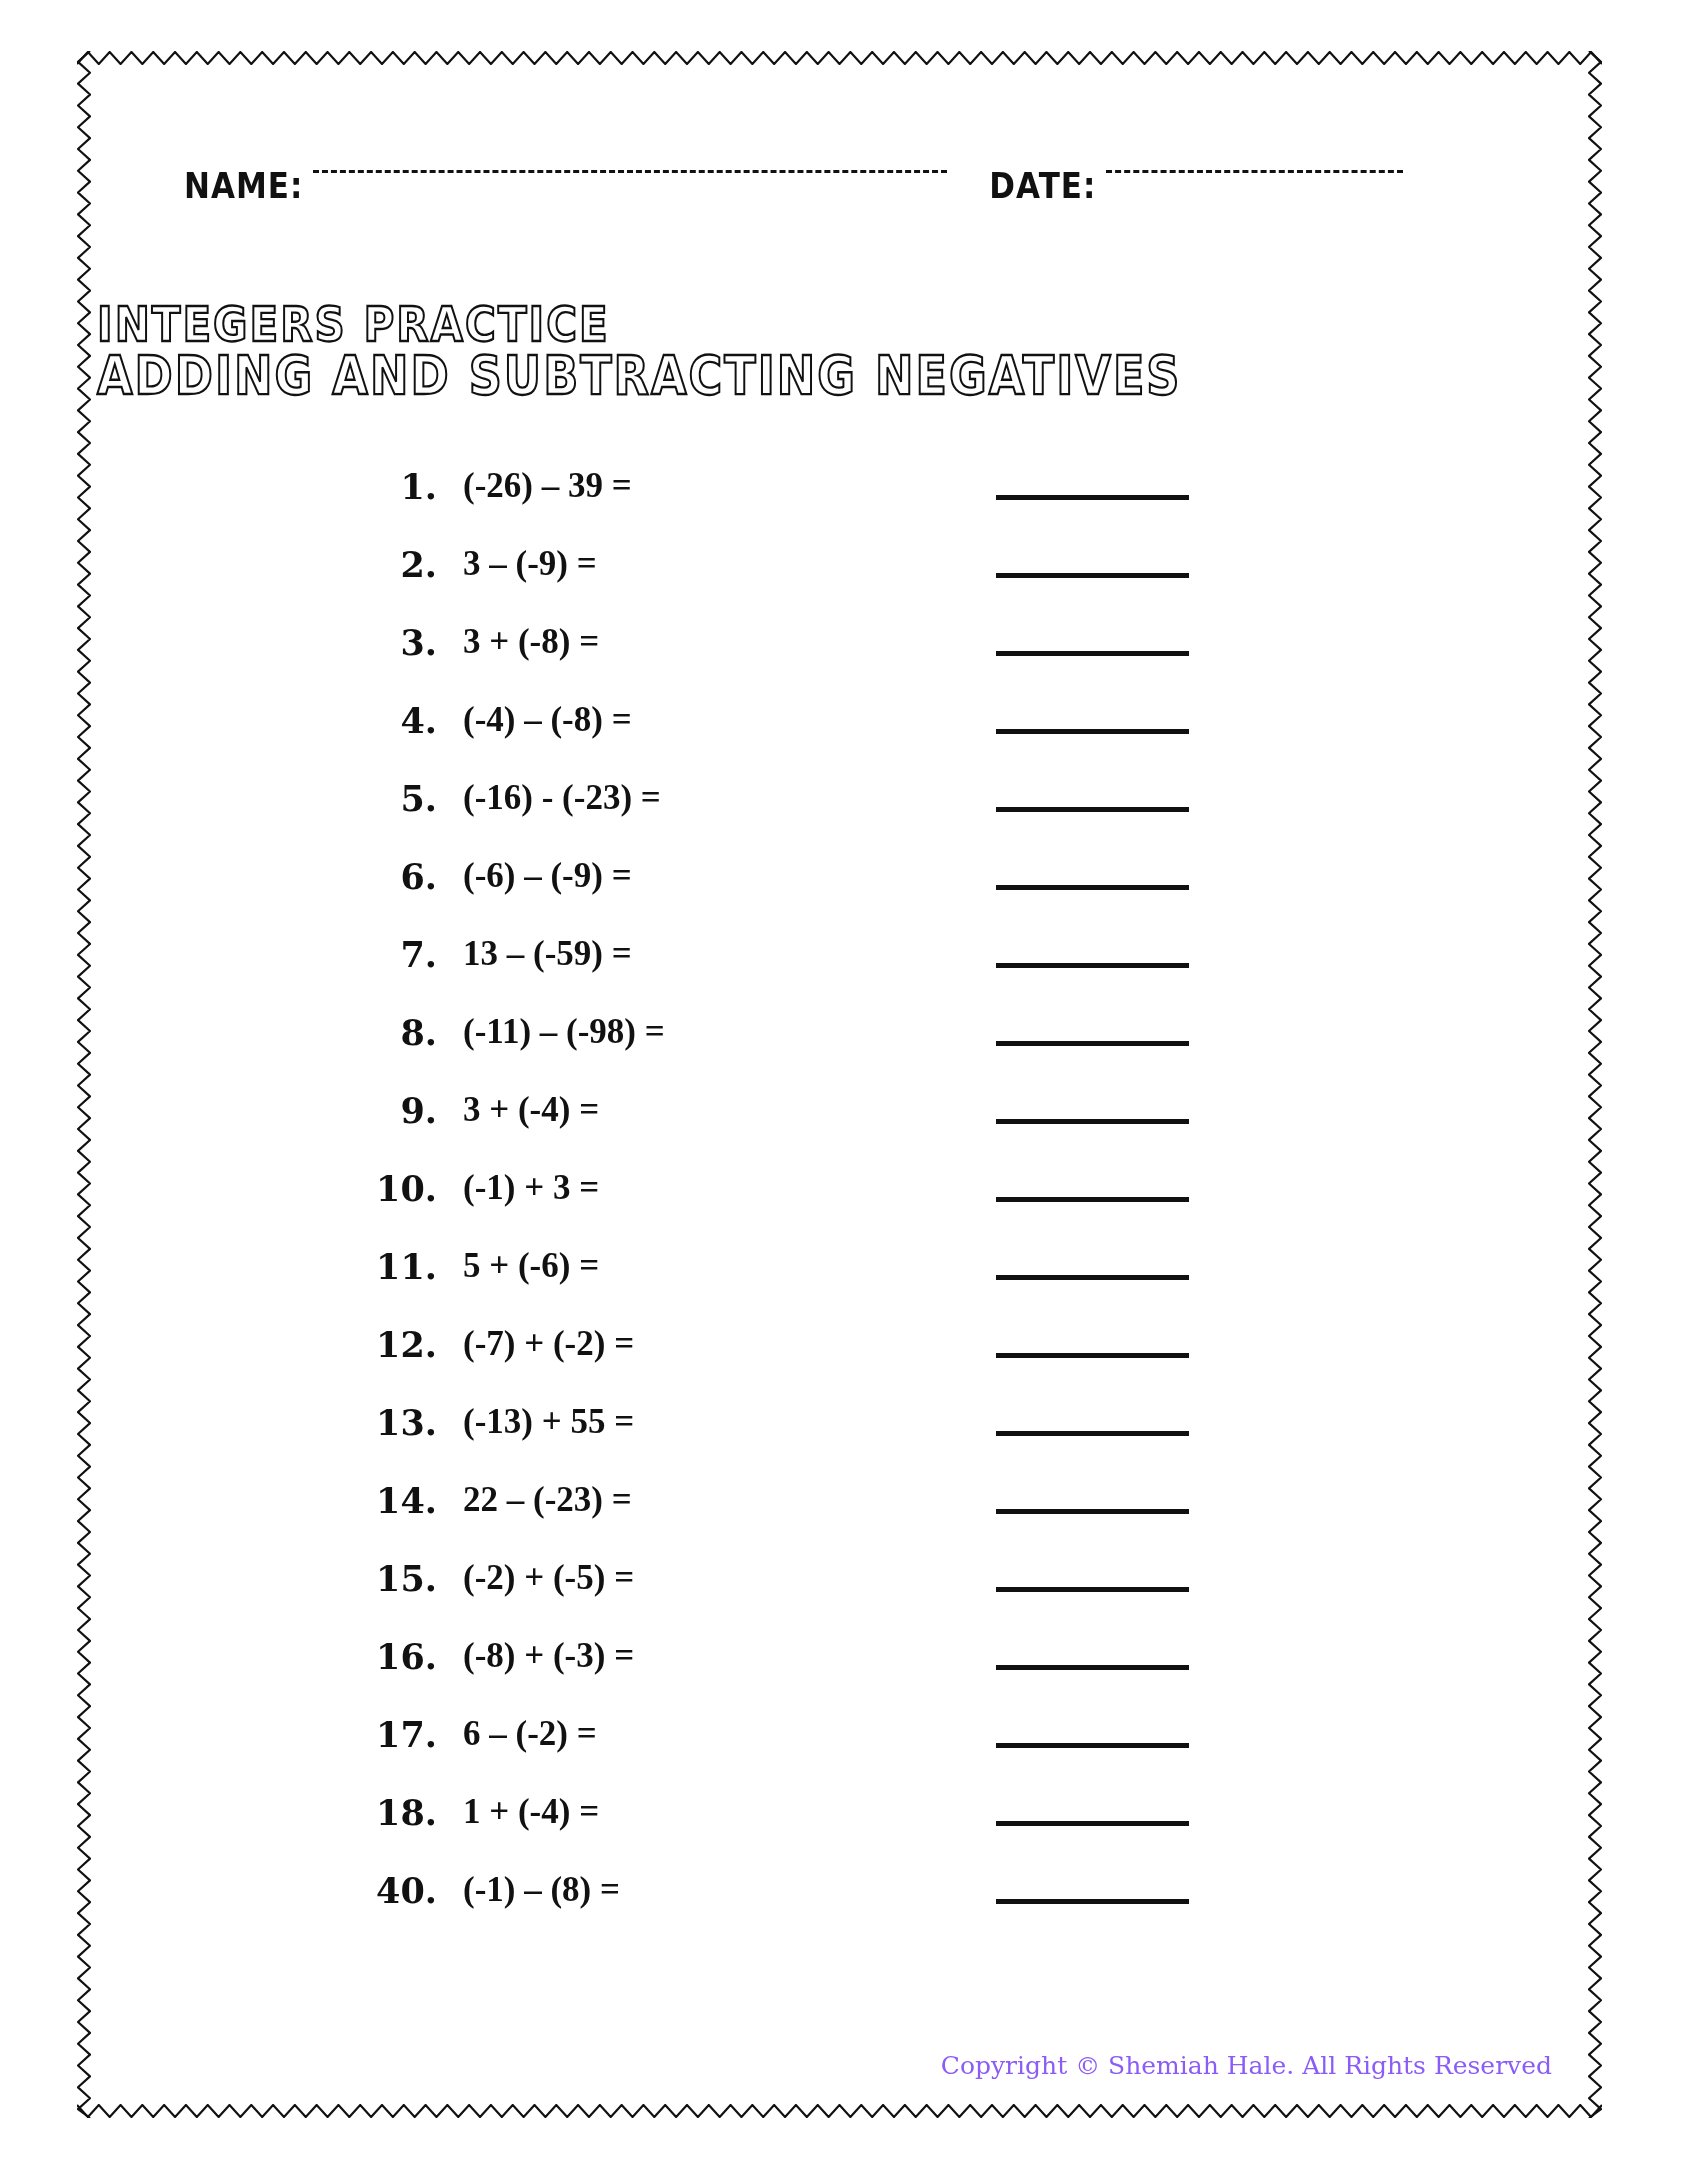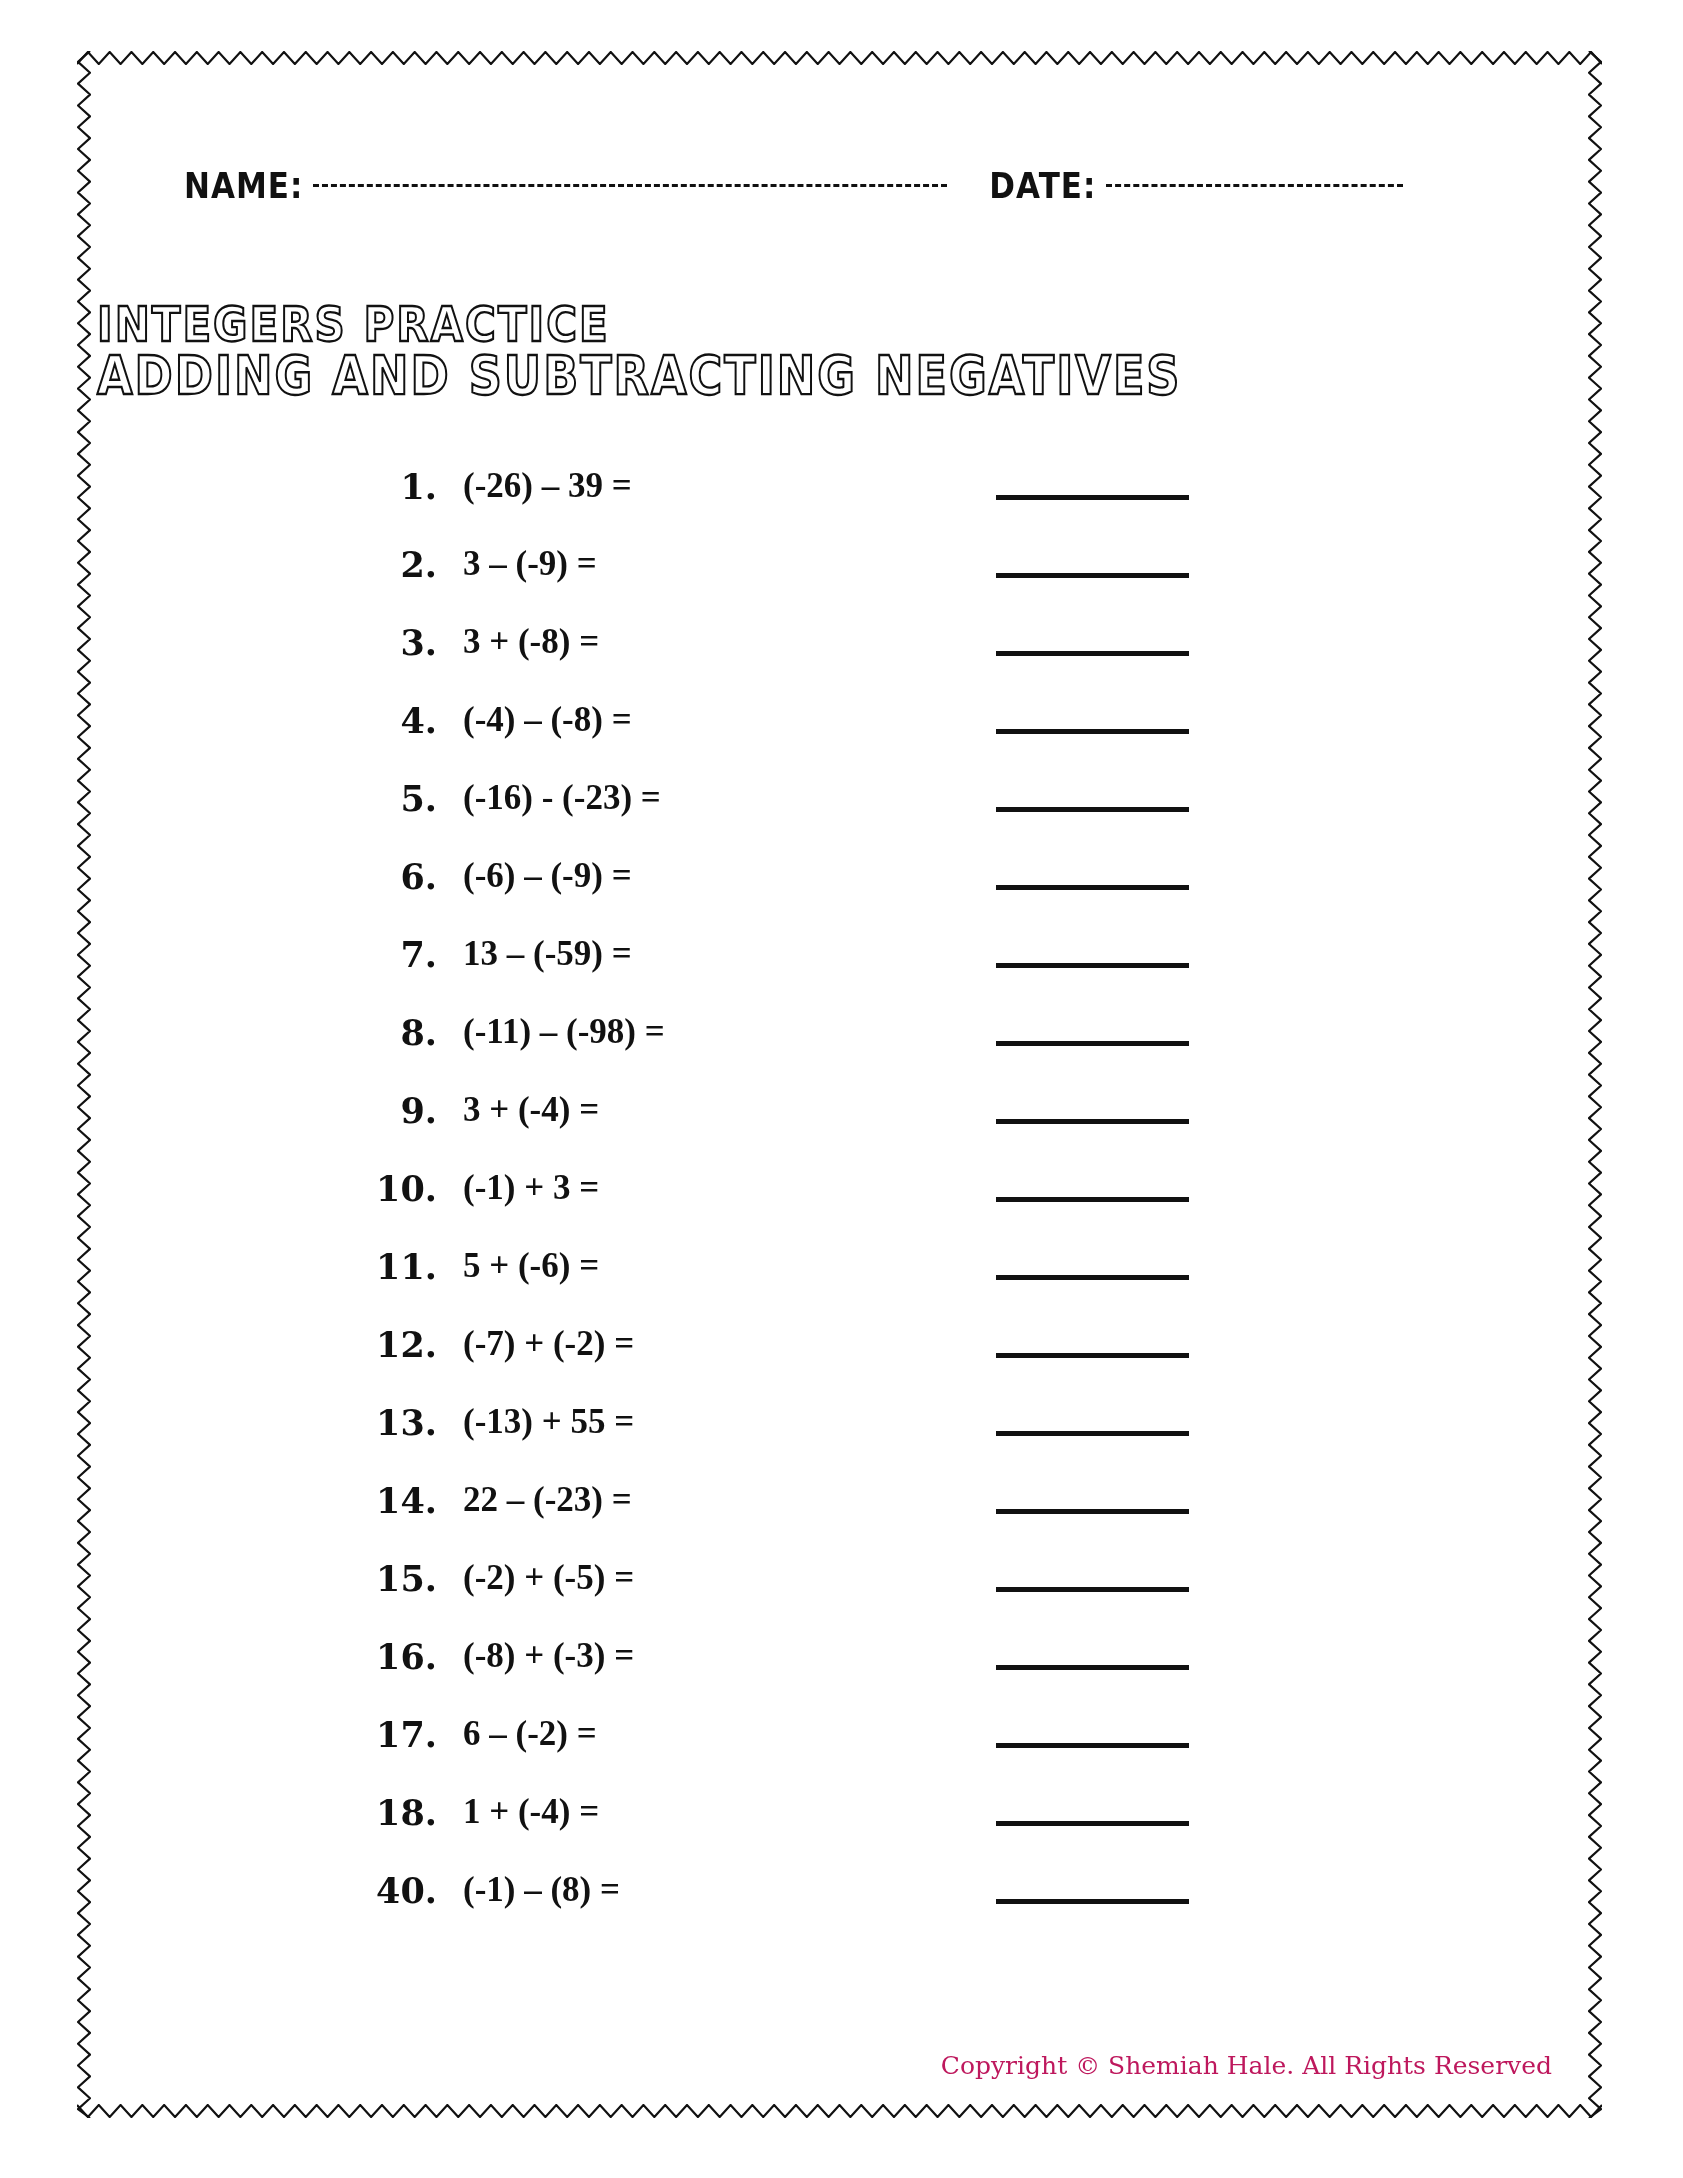--- a/index.html
+++ b/index.html
@@ -43,21 +43,21 @@
     bottom: 20px;
   }
 
   
   .namedate {
     position: absolute;
     left: 87px;
     top: 99px;
     width: 1337px;
     display: flex;
-    align-items: center;
+    align-items: flex-start;
   }
   .nd-label {
     font-family: "DejaVu Sans", sans-serif;
     font-size: 31px;
     font-weight: bold;
     letter-spacing: 1px;
     color: #111;
     transform: scaleY(1.12);
     transform-origin: bottom left;
     white-space: nowrap;
@@ -133,21 +133,21 @@
     margin-left: 117px;
   }
 
   
   .copyright {
     position: absolute;
     right: 30px;
     bottom: 18px;
     font-family: "DejaVu Serif", serif;
     font-size: 25px;
-    color: #be185d;
+    color: #8b5cf6;
     white-space: nowrap;
   }
 </style>
 </head>
 <body>
 
 <div class="sheet">
 
   <svg class="zigzag top" viewBox="0 0 1540 14" preserveAspectRatio="none">
     <polyline points="0,13 11,1 22,13 33,1 44,13 55,1 66,13 77,1 88,13 99,1 110,13 121,1 132,13 143,1 154,13 165,1 176,13 187,1 198,13 209,1 220,13 231,1 242,13 253,1 264,13 275,1 286,13 297,1 308,13 319,1 330,13 341,1 352,13 363,1 374,13 385,1 396,13 407,1 418,13 429,1 440,13 451,1 462,13 473,1 484,13 495,1 506,13 517,1 528,13 539,1 550,13 561,1 572,13 583,1 594,13 605,1 616,13 627,1 638,13 649,1 660,13 671,1 682,13 693,1 704,13 715,1 726,13 737,1 748,13 759,1 770,13 781,1 792,13 803,1 814,13 825,1 836,13 847,1 858,13 869,1 880,13 891,1 902,13 913,1 924,13 935,1 946,13 957,1 968,13 979,1 990,13 1001,1 1012,13 1023,1 1034,13 1045,1 1056,13 1067,1 1078,13 1089,1 1100,13 1111,1 1122,13 1133,1 1144,13 1155,1 1166,13 1177,1 1188,13 1199,1 1210,13 1221,1 1232,13 1243,1 1254,13 1265,1 1276,13 1287,1 1298,13 1309,1 1320,13 1331,1 1342,13 1353,1 1364,13 1375,1 1386,13 1397,1 1408,13 1419,1 1430,13 1441,1 1452,13 1463,1 1474,13 1485,1 1496,13 1507,1 1518,13 1529,1 1540,13" fill="none" stroke="#111" stroke-width="2.2"></polyline>

